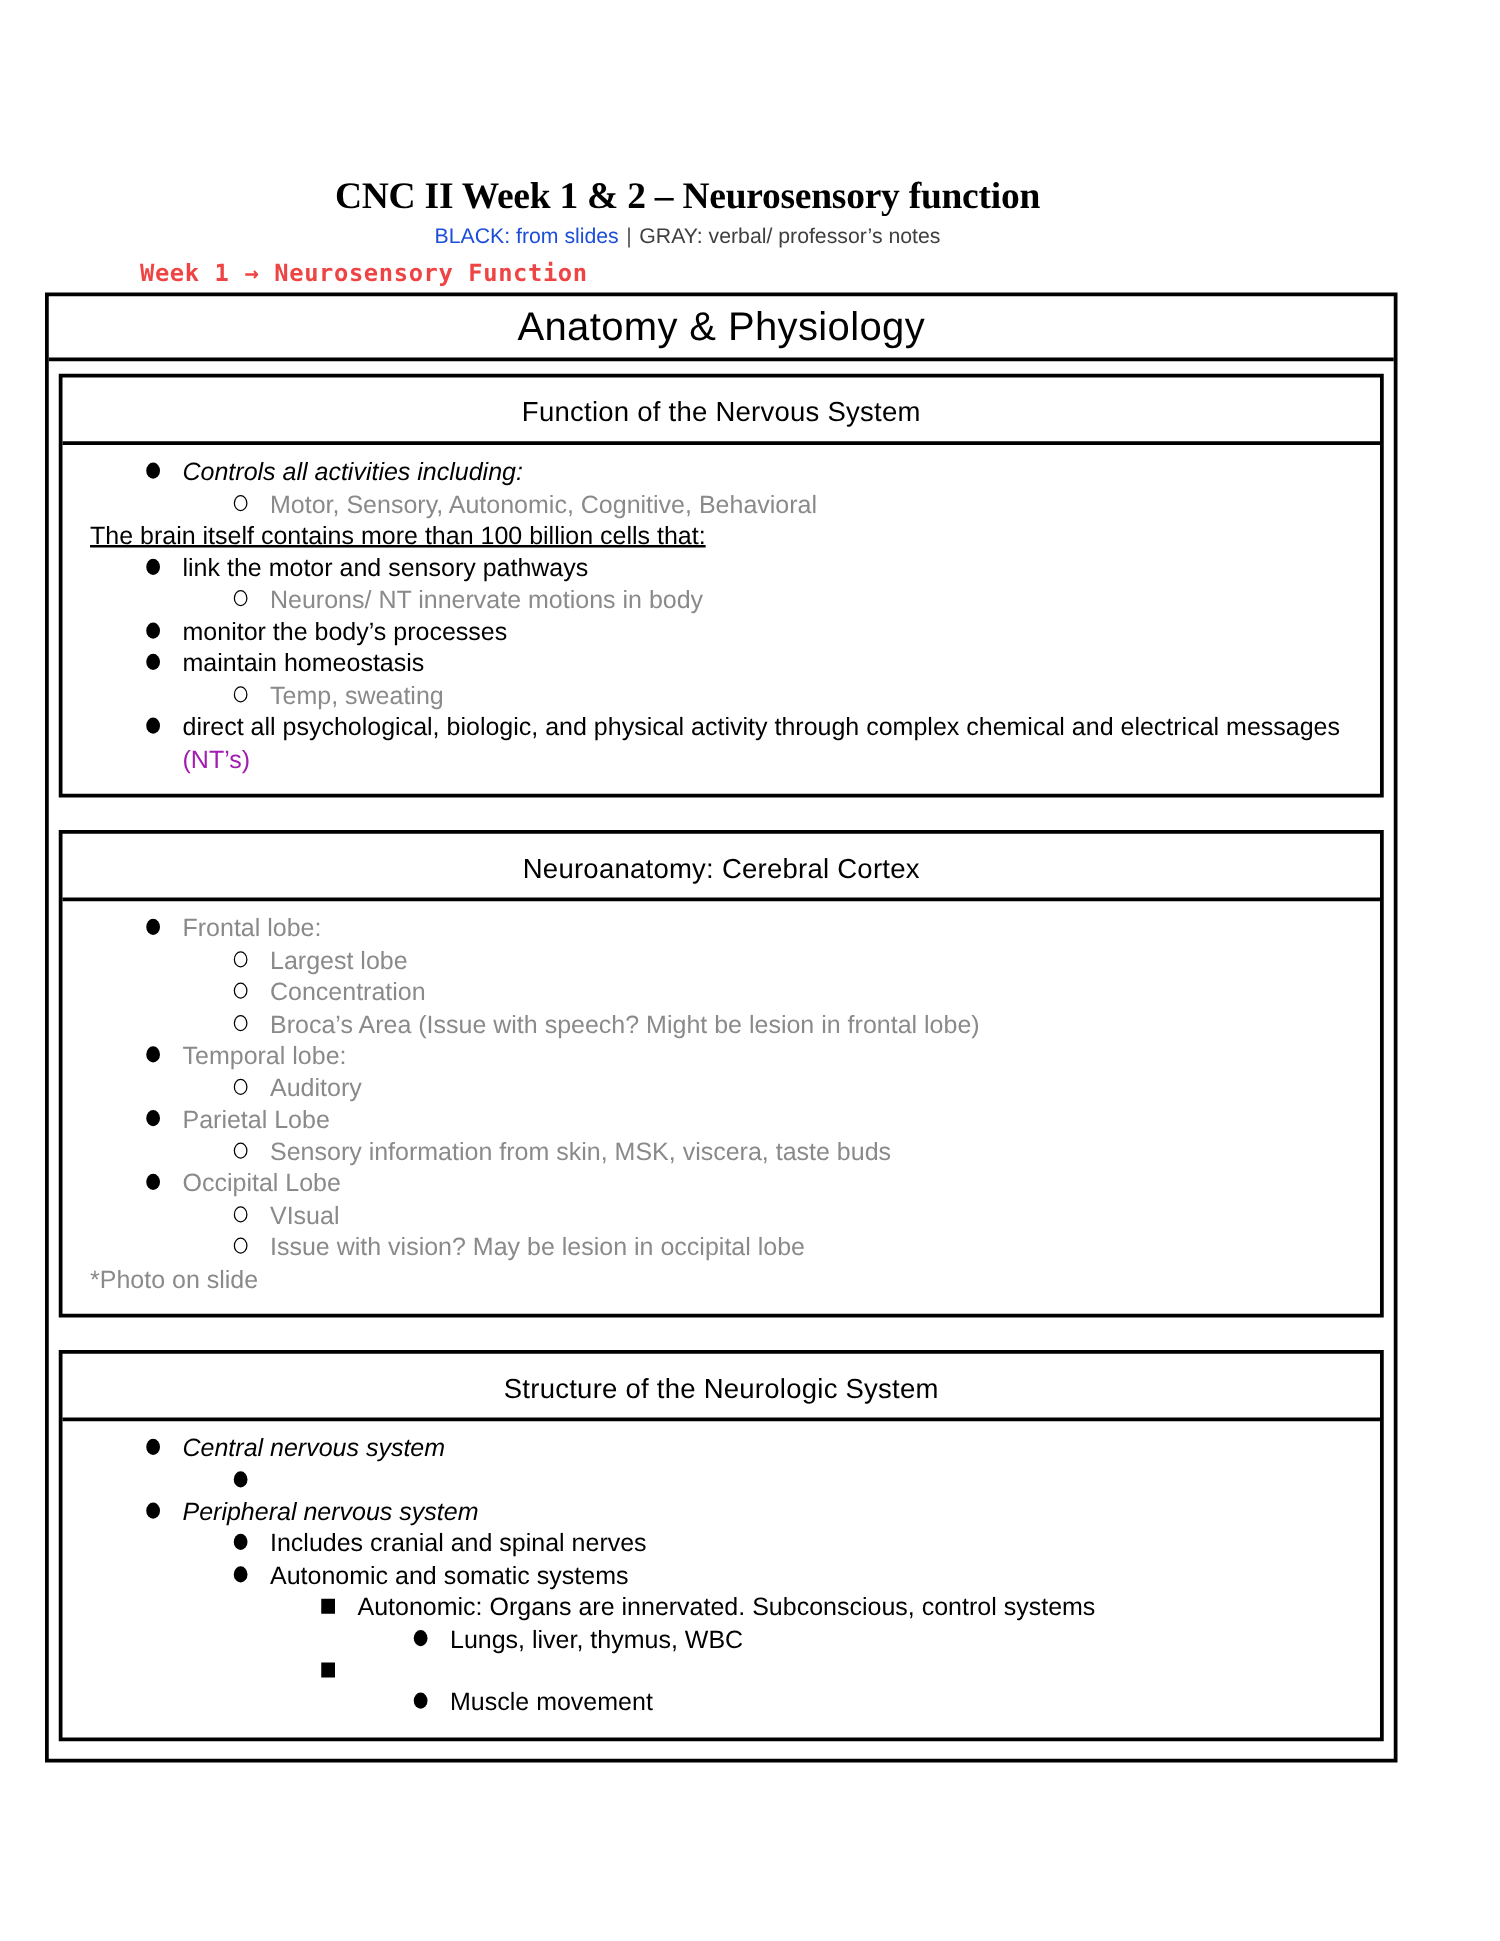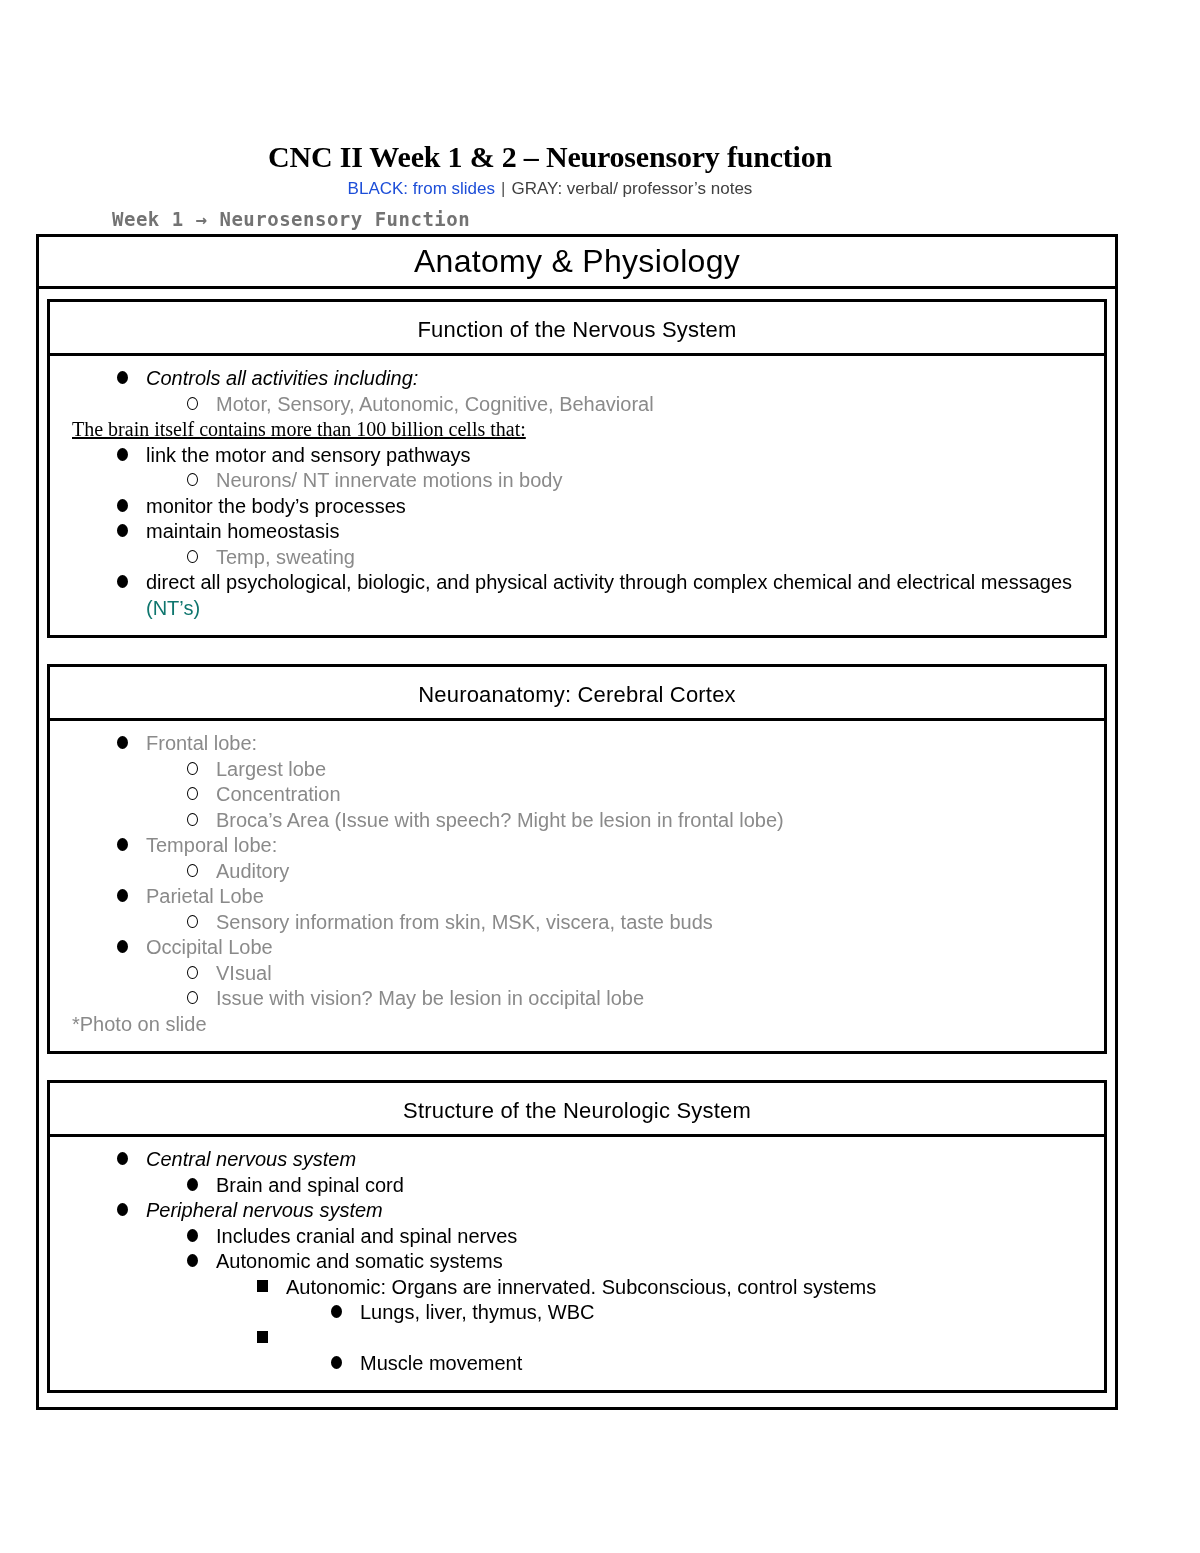--- a/index.html
+++ b/index.html
@@ -39,21 +39,21 @@
     line-height: 22px;
     margin: 0;
     padding-top: 4px;
     white-space: nowrap;
   }
   .sub-black { color: #1d4ed8; }
   .sub-sep   { color: #555555; padding: 0 6px; }
   .sub-gray  { color: #404040; }
 
   .week-tag {
-    color: #737373;
+    color: #ef4444;
     font-family: "DejaVu Sans Mono", monospace;
     font-weight: bold;
     font-size: 19px;
     line-height: 22px;
     letter-spacing: 0.5px;
     margin: 0;
     padding: 8px 0 2px 112px;
     white-space: nowrap;
   }
 
@@ -161,22 +161,22 @@
     vertical-align: middle;
     position: relative;
     top: -2px;
   }
   .m-none::before { content: ""; }
 
   
   .t-gray   { color: #8a8a8a; }
   .t-black  { color: #000000; }
   .t-italic { font-style: italic; }
-  .t-underline { text-decoration: underline; font-family: Liberation Serif, serif; }
-  .t-smallgray { color: #0f766e; }
+  .t-underline { text-decoration: underline; }
+  .t-smallgray { color: #a21caf; }
 </style>
 </head>
 <body>
 
 <div class="page">
 
   <h1 class="doc-title">CNC II Week 1 &amp; 2 – Neurosensory function</h1>
 
   <p class="doc-subtitle">
     <span class="sub-black">BLACK: from slides</span><span class="sub-sep">|</span><span class="sub-gray">GRAY: verbal/ professor’s notes</span>
@@ -283,21 +283,20 @@
         </div>
         <div class="section">
           <div class="section-header">Structure of the Neurologic System</div>
           <div class="section-body">
             <div class="line lv1">
               <span class="marker m-disc"></span>
               <span class="txt t-black t-italic">Central nervous system</span>
             </div>
             <div class="line lv2">
               <span class="marker m-disc"></span>
-              <span class="txt t-black">Brain and spinal cord</span>
             </div>
             <div class="line lv1">
               <span class="marker m-disc"></span>
               <span class="txt t-black t-italic">Peripheral nervous system</span>
             </div>
             <div class="line lv2">
               <span class="marker m-disc"></span>
               <span class="txt t-black">Includes cranial and spinal nerves</span>
             </div>
             <div class="line lv2">

